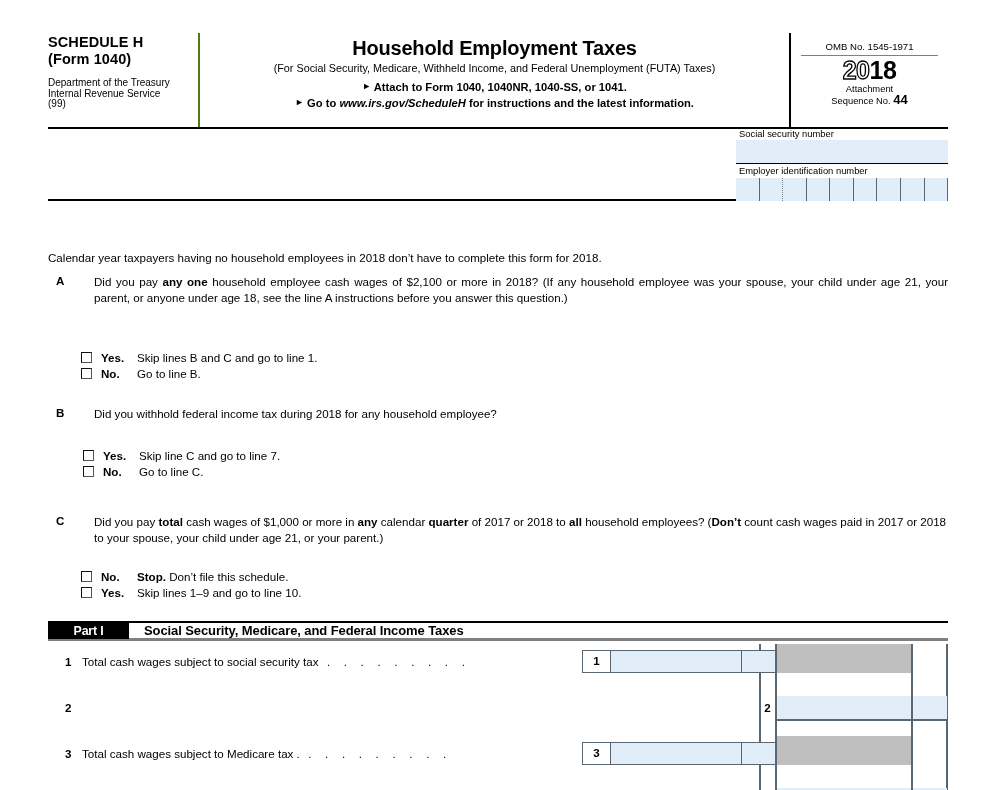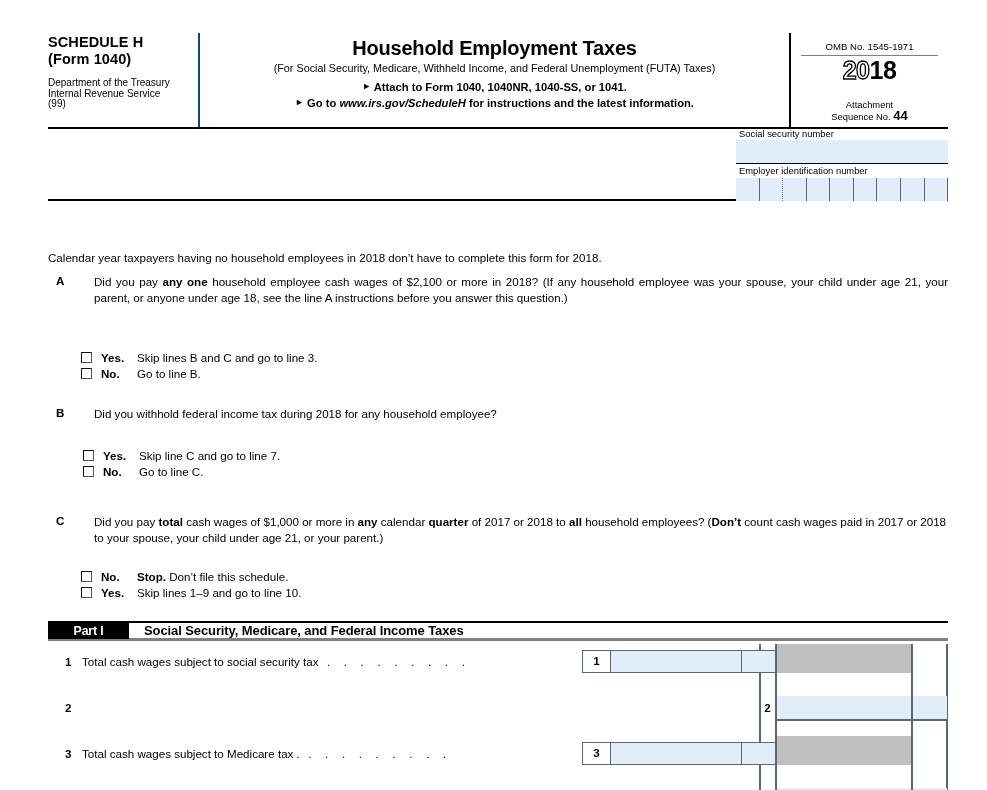--- a/index.html
+++ b/index.html
@@ -13,21 +13,21 @@
   .page{position:relative;width:987px;height:790px;}
 
   
   .hdr{
     position:absolute;left:48px;top:33px;width:900px;height:94px;
     border-bottom:2px solid #000;
     display:flex;
   }
   .hdr-left{
     width:152px;flex:0 0 152px;
-    border-right:2px solid #0c4a6e;
+    border-right:2px solid #4d7c0f;
     padding-right:25px;box-sizing:border-box;
     position:relative;
   }
   .sched-name{font-size:14.5px;font-weight:bold;line-height:16.5px;letter-spacing:0.1px;margin-top:1px;}
   .dept{font-size:10px;line-height:10.6px;margin-top:11px;}
 
   .hdr-mid{
     flex:1 1 auto;text-align:center;position:relative;
     border-right:2px solid #000;
     padding:0 4px;box-sizing:border-box;
@@ -44,21 +44,21 @@
     box-sizing:border-box;
   }
   .omb{font-size:9.6px;margin-top:8px;line-height:11px;}
   .ombrule{height:1px;background:#808080;margin:3px 10px 0 10px;}
   .yr{font-size:25px;font-weight:bold;line-height:27px;margin-top:1px;letter-spacing:-0.5px;}
   .yr .hollow{
     color:#ffffff;
     -webkit-text-stroke:1.3px #000;
     text-shadow:none;
   }
-  .attachno{font-size:9.4px;line-height:10.8px;margin-top:16px;}
+  .attachno{font-size:9.4px;line-height:10.8px;margin-top:0px;}
   .attachno .big{font-size:13px;font-weight:bold;}
 
   
   .idblock{
     position:absolute;left:48px;top:127px;width:900px;height:74px;
     border-bottom:2px solid #000;
     box-sizing:border-box;
   }
   .namecell{
     position:absolute;left:0;top:0;width:688px;height:74px;
@@ -212,21 +212,21 @@
   <div class="calyear">Calendar year taxpayers having no household employees in 2018 don’t have to complete this form for 2018.</div>
 
   <div class="q" style="top:274px;">
     <span class="letter">A</span>
     <div class="qtext">Did you pay <b>any one</b> household employee cash wages of $2,100 or more in 2018? (If any household employee was your spouse, your child under age 21, your parent, or anyone under age 18, see the line A instructions before you answer this question.)</div>
   </div>
   <div class="opts" style="top:350px;">
     <div class="optrow" style="padding-left:33px;">
       <span class="cbox"></span>
       <span class="optlabel w1">Yes.</span>
-      <span class="opttext">Skip lines B and C and go to line 3.</span>
+      <span class="opttext">Skip lines B and C and go to line 1.</span>
     </div>
     <div class="optrow" style="padding-left:33px;">
       <span class="cbox"></span>
       <span class="optlabel w1">No.</span>
       <span class="opttext">Go to line B.</span>
     </div>
   </div>
 
   <div class="q" style="top:406px;">
     <span class="letter">B</span>

